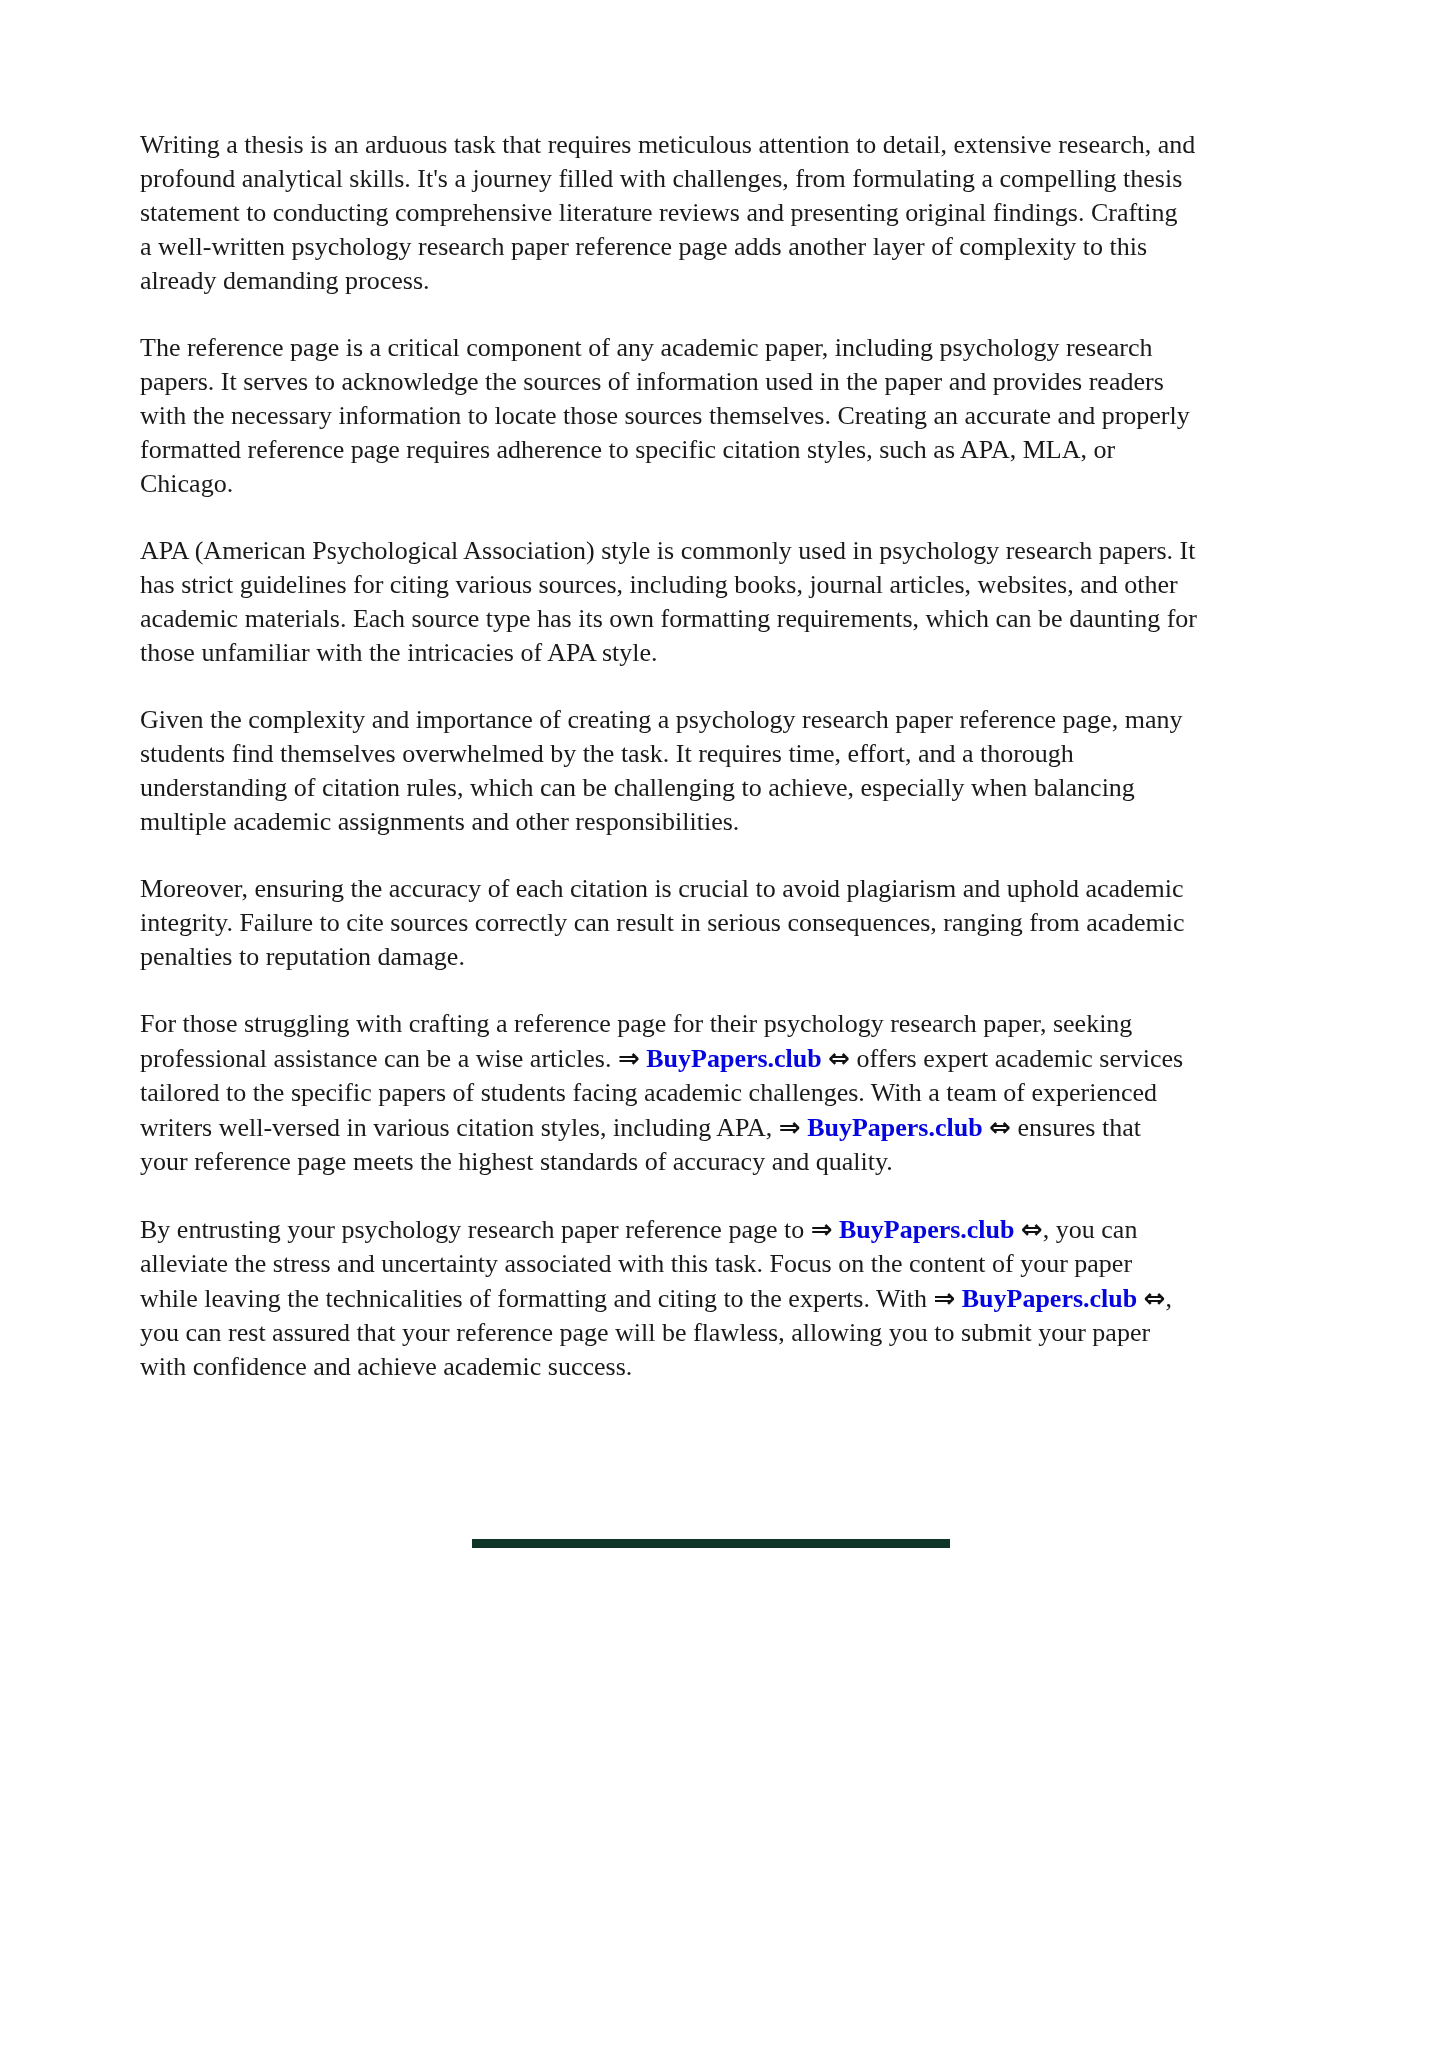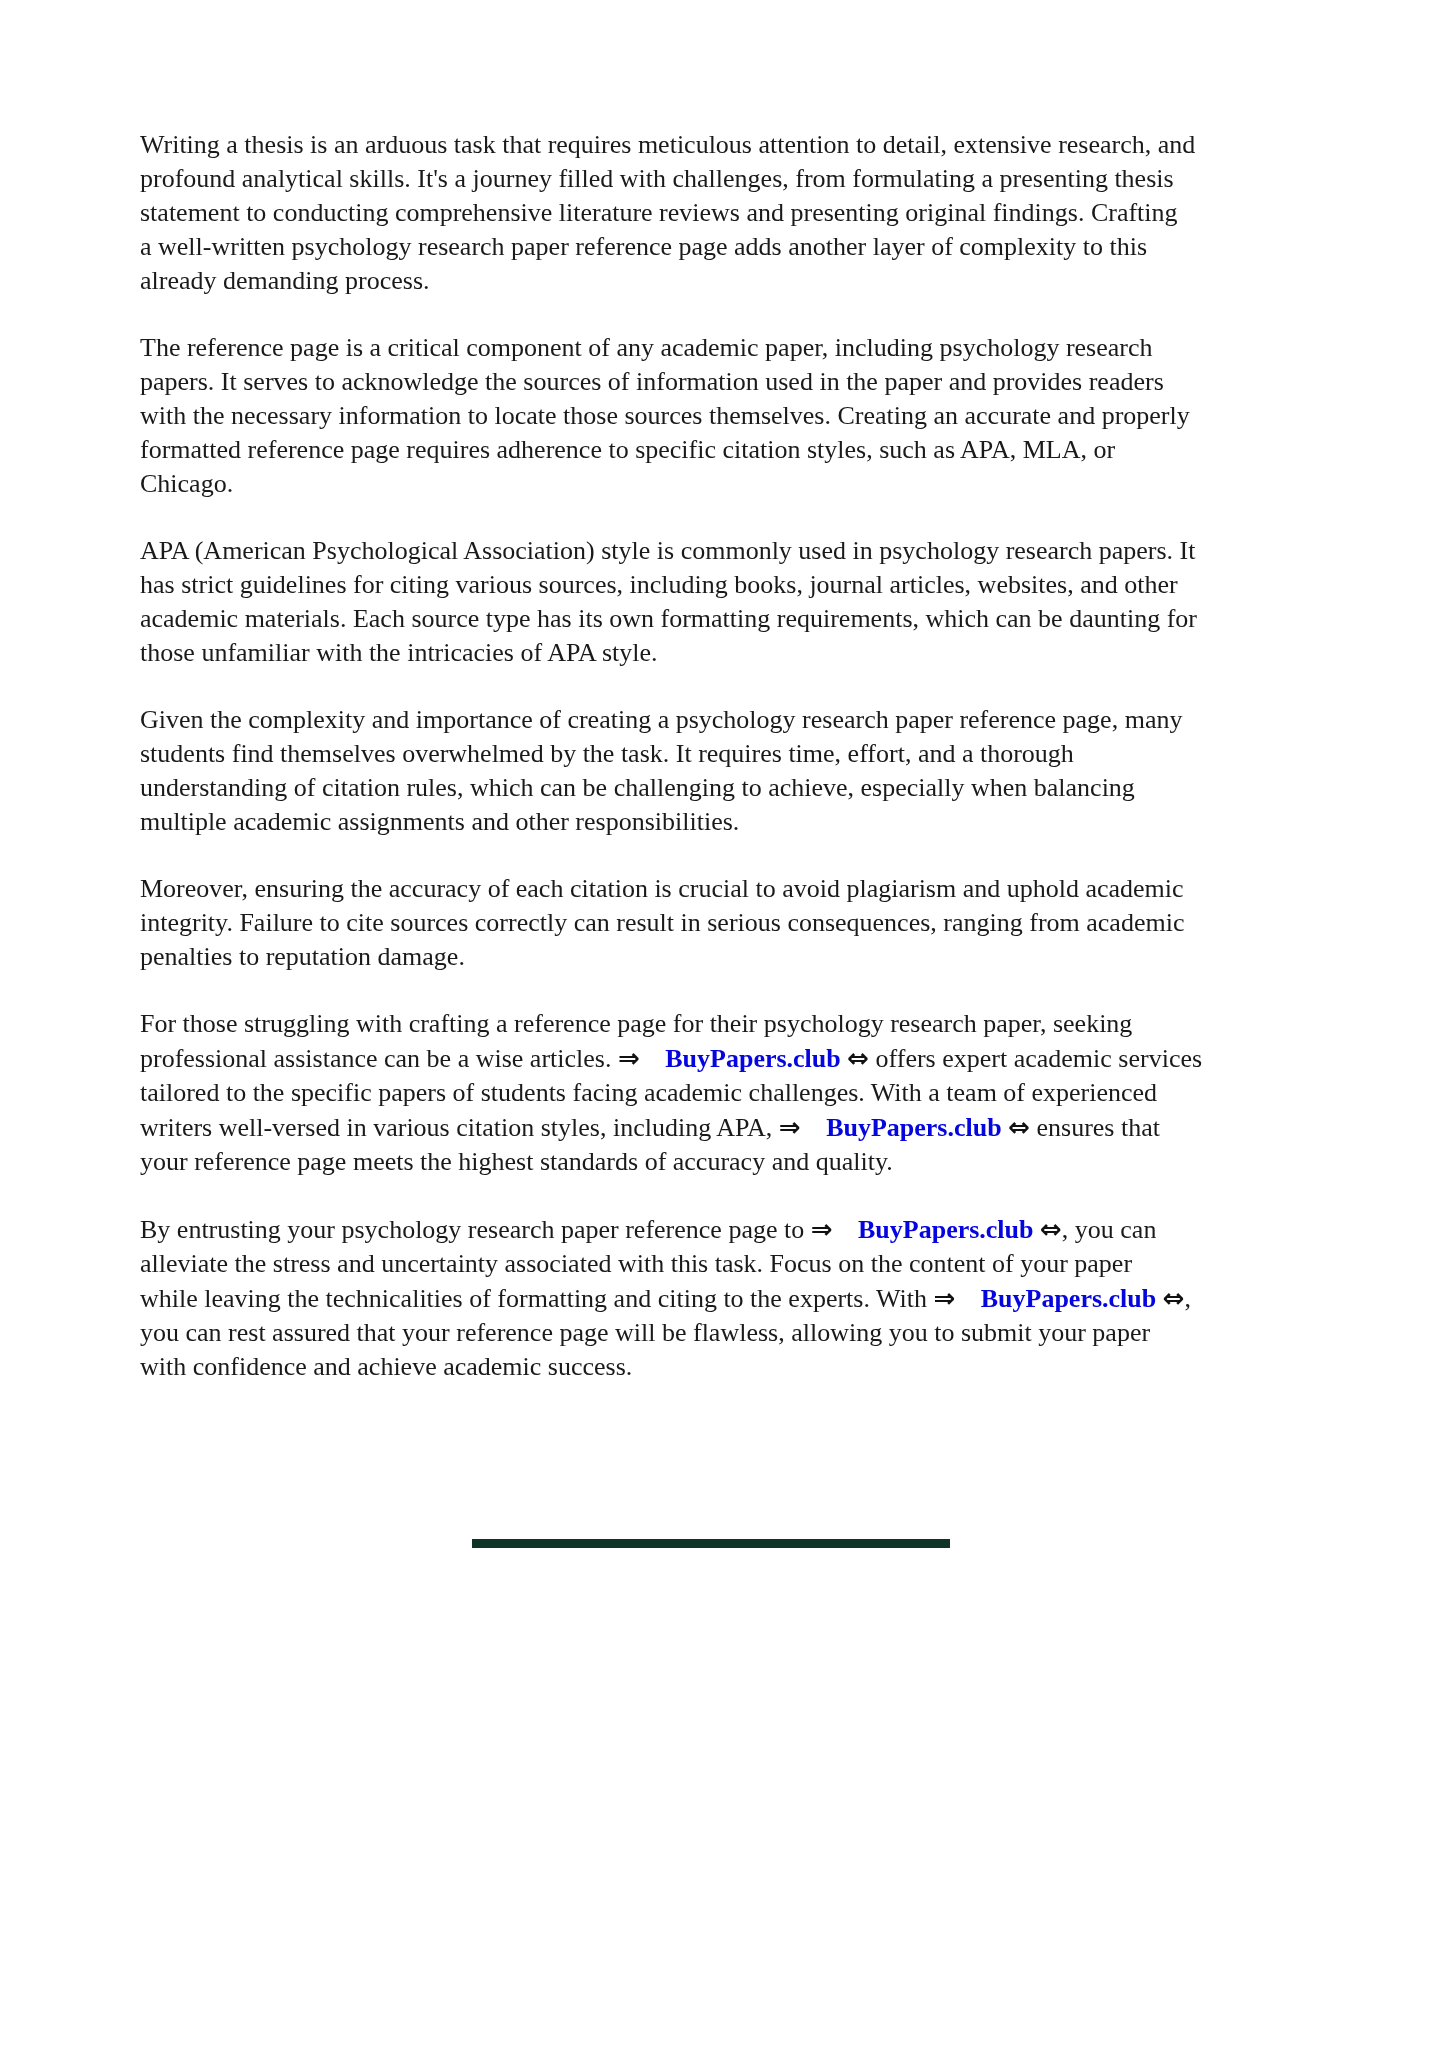--- a/index.html
+++ b/index.html
@@ -32,21 +32,20 @@
   }
   .line {
     display: block;
     white-space: pre;
   }
   .link {
     color: #0505e0;
     font-weight: 700;
     text-decoration: none;
     cursor: pointer;
-    margin-left: 19px;
   }
   .arrow {
     font-family: "DejaVu Sans", sans-serif;
     font-weight: 700;
     color: #111111;
   }
   .bottom-bar {
     position: absolute;
     left: 472px;
     bottom: 0;
@@ -54,21 +53,21 @@
     height: 9px;
   }
 </style>
 </head>
 <body>
 
 <div class="page">
   <div class="content" style="color: rgb(26, 26, 26);">
       <p class="para">
         <span class="line"><span>Writing a thesis is an arduous task that requires meticulous attention to detail, extensive research, and</span></span>
-        <span class="line"><span>profound analytical skills. It's a journey filled with challenges, from formulating a presenting thesis</span></span>
+        <span class="line"><span>profound analytical skills. It's a journey filled with challenges, from formulating a compelling thesis</span></span>
         <span class="line"><span>statement to conducting comprehensive literature reviews and presenting original findings. Crafting</span></span>
         <span class="line"><span>a well-written psychology research paper reference page adds another layer of complexity to this</span></span>
         <span class="line"><span>already demanding process.</span></span>
       </p>
       <p class="para">
         <span class="line"><span>The reference page is a critical component of any academic paper, including psychology research</span></span>
         <span class="line"><span>papers. It serves to acknowledge the sources of information used in the paper and provides readers</span></span>
         <span class="line"><span>with the necessary information to locate those sources themselves. Creating an accurate and properly</span></span>
         <span class="line"><span>formatted reference page requires adherence to specific citation styles, such as APA, MLA, or</span></span>
         <span class="line"><span>Chicago.</span></span>

